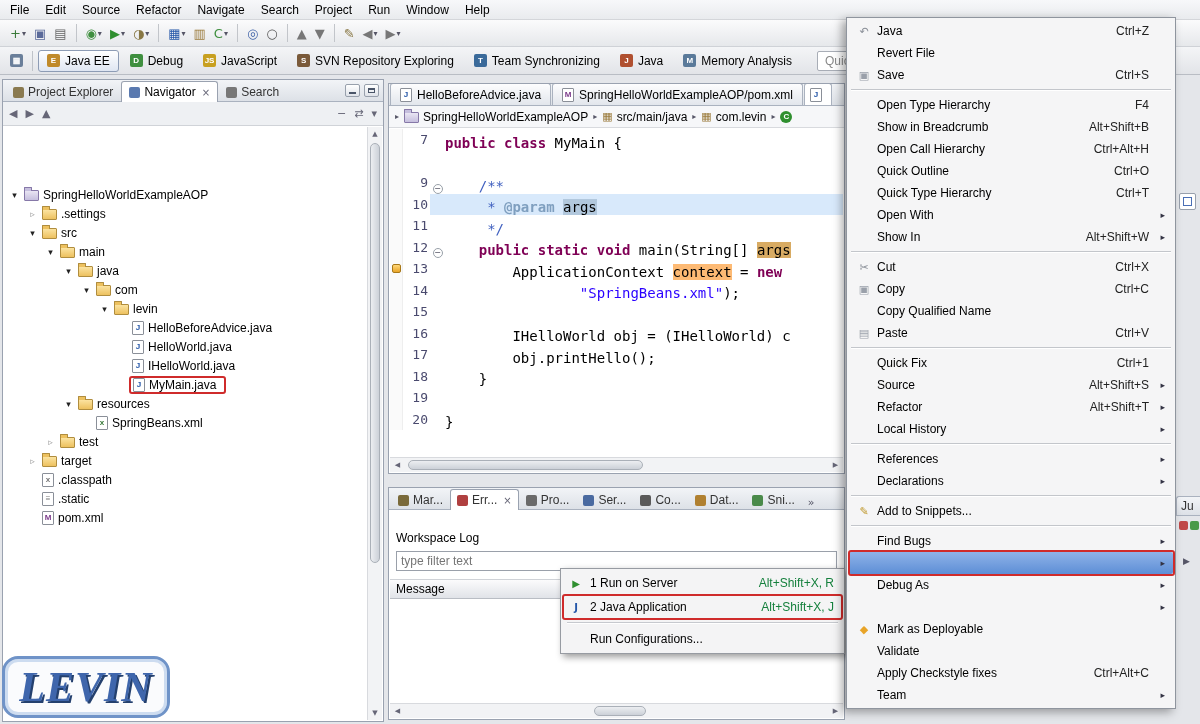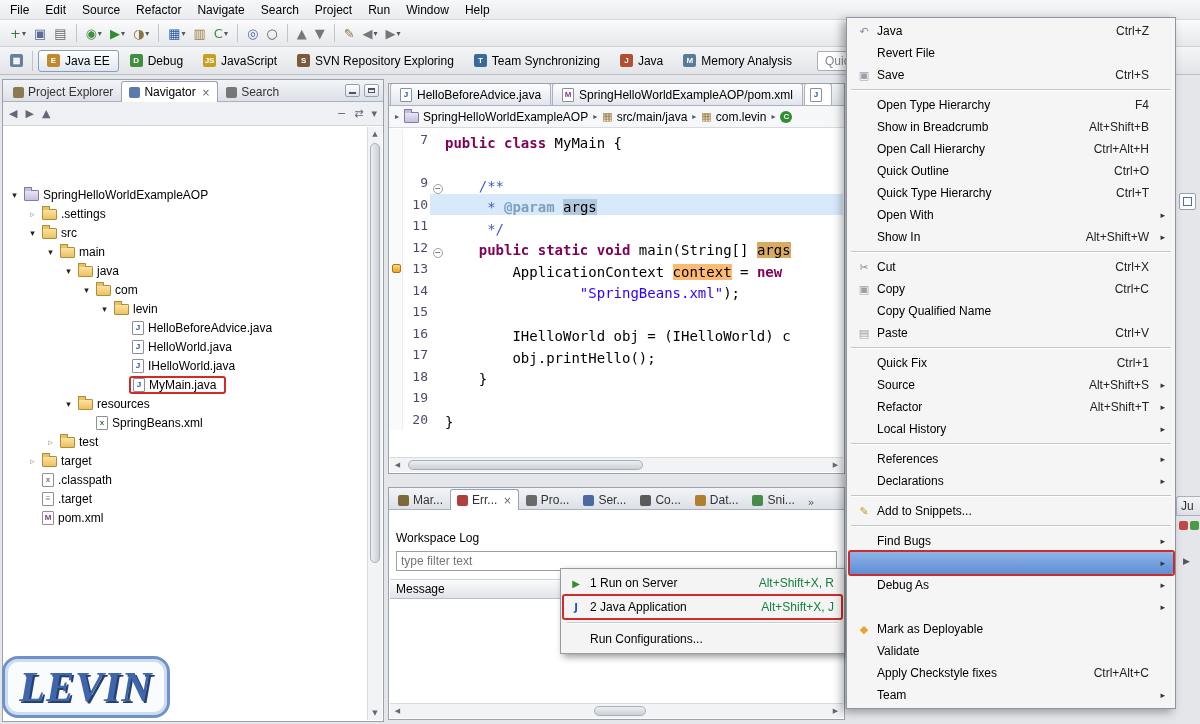--- a/index.html
+++ b/index.html
@@ -406,21 +406,21 @@
         <span class="tw "></span>
         <span class="tree-inner">
           <span class="ico-page" style="color: rgb(119, 119, 119);">x</span>
           <span>.classpath</span>
         </span>
       </div>
       <div class="tree-row" style="padding-left: 22px;">
         <span class="tw "></span>
         <span class="tree-inner">
           <span class="ico-page" style="color: rgb(119, 119, 119);">≡</span>
-          <span>.target</span>
+          <span>.static</span>
         </span>
       </div>
       <div class="tree-row" style="padding-left: 22px;">
         <span class="tw "></span>
         <span class="tree-inner">
           <span class="ico-page" style="color: rgb(122, 58, 138);">M</span>
           <span>pom.xml</span>
         </span>
       </div>
     </div>

